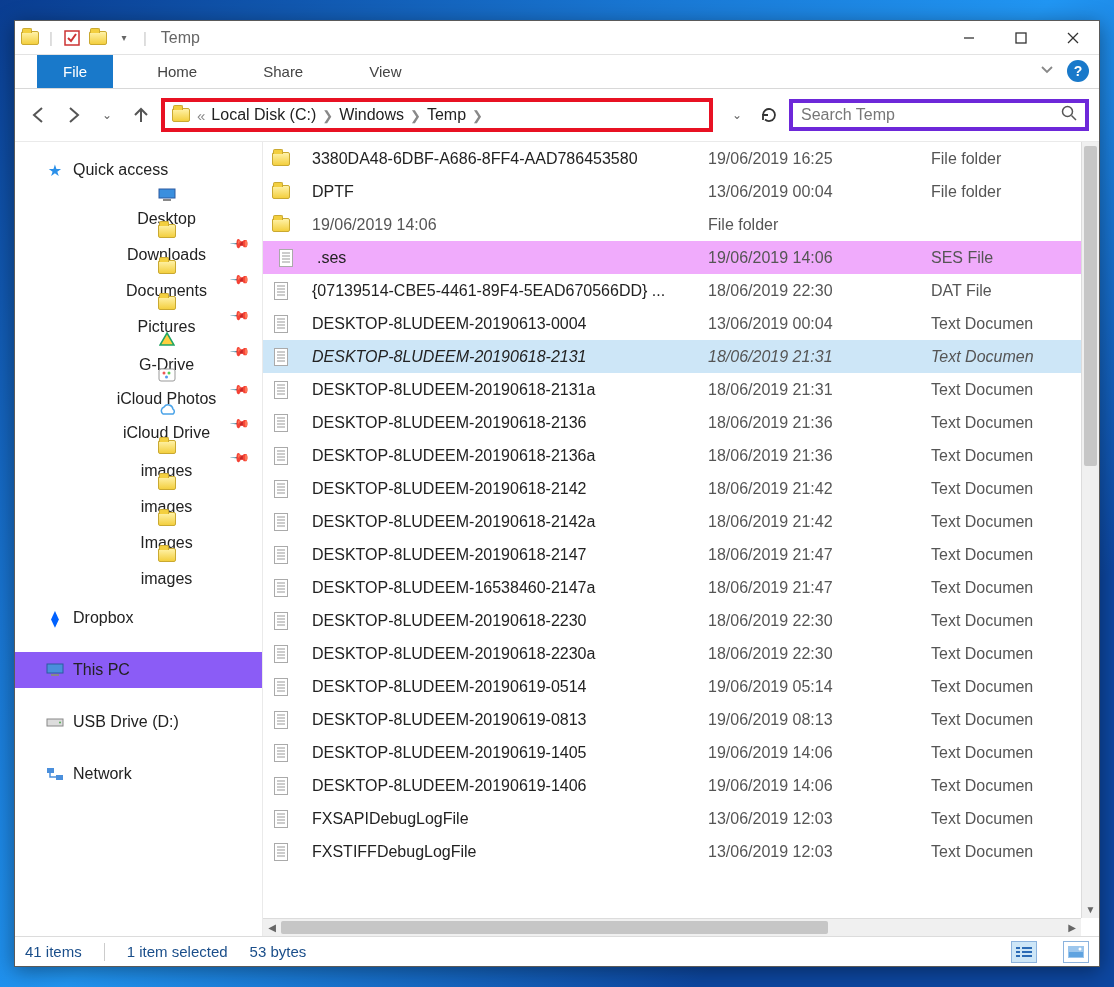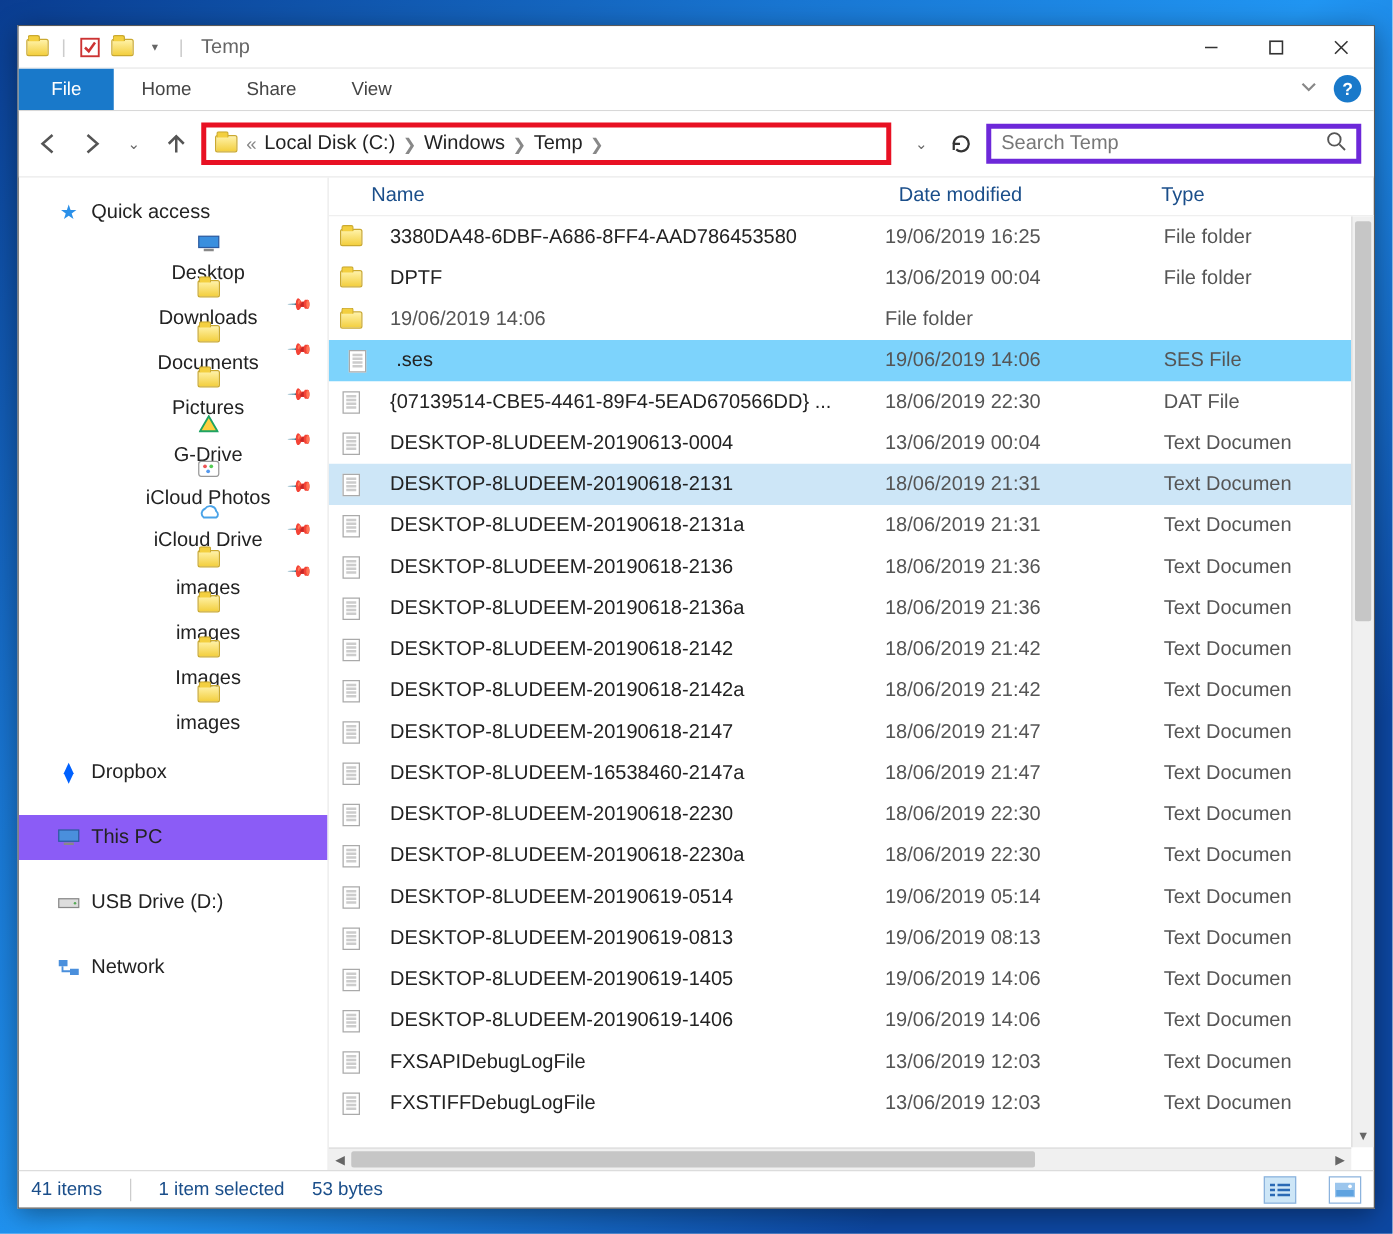--- a/index.html
+++ b/index.html
@@ -49,20 +49,21 @@
     align-items:stretch;
     border-bottom: 1px solid #d8d8d8;
     background:#fff;
     font-size:15px;
   }
   .ribbon .tab {
     padding: 6px 22px;
     display:flex; align-items:center;
     color:#444;
     cursor:pointer;
+    margin-left:22px;
   }
   .ribbon .tab.file { background:#1979ca; color:#fff; padding:6px 26px;}
   .ribbon .spacer { flex:1; }
   .ribbon .chev { padding:6px 8px; color:#777;}
   .ribbon .help { width:22px; height:22px; border-radius:50%; background:#1979ca; color:#fff; display:flex; align-items:center; justify-content:center; font-size:14px; font-weight:bold; margin:5px 10px 0 4px;}
 
   
   .navrow {
     height: 52px;
     display:flex;
@@ -152,22 +153,22 @@
     grid-template-columns: 28px 1fr 210px 150px;
     align-items:center;
     height:33px;
     padding-left:8px;
     font-size:16px;
     color:#222;
     gap:13px;
   }
   .row .nm { white-space:nowrap; overflow:hidden; text-overflow:ellipsis; padding-right:8px;}
   .row .dt, .row .tp { color:#555; }
-  .row.sel { background:#cde6f7; }
-  .row.hl { background:#7dd3fc;padding-left:13px; }
+  .row.sel { background:#cde6f7;font-style:italic; }
+  .row.hl { background:#f0abfc;padding-left:13px; }
   .vscroll {
     position:absolute; right:0; top:0; bottom:0; width:18px;
     background:#f0f0f0; border-left:1px solid #dcdcdc;
   }
   .vscroll .thumb { position:absolute; left:2px; right:2px; top:4px; height:320px; background:#c6c6c6; border-radius:2px;}
   .vscroll .arr { position:absolute; left:0; right:0; height:18px; display:flex; align-items:center; justify-content:center; color:#666; font-size:10px;}
   .vscroll .arr.up{ top:0;} .vscroll .arr.dn{ bottom:0;}
 
   .hscroll {
     height:18px; background:#f0f0f0; border-top:1px solid #dcdcdc;
@@ -433,25 +434,20 @@
               <rect x="1" y="1" width="7" height="5" fill="#4a8fdc"></rect>
               <rect x="10" y="8" width="7" height="5" fill="#4a8fdc"></rect>
               <path d="M4 6 L4 10 L10 10" fill="none" stroke="#4a8fdc" stroke-width="1.5"></path>
             </svg>
         </span>
         <span>Network</span>
       </div>
     </div>
 
     <div class="main">
-      <div class="cols">
-        <div>Name</div>
-        <div>Date modified</div>
-        <div>Type</div>
-      </div>
       <div class="listwrap">
         <div class="rows" id="rows">
             <div class="row">
               <span class="ficon">
                 <span class="folder-ico"></span>
               </span>
               <span class="nm">3380DA48-6DBF-A686-8FF4-AAD786453580</span>
               <span class="dt">19/06/2019 16:25</span>
               <span class="tp">File folder</span>
             </div>

